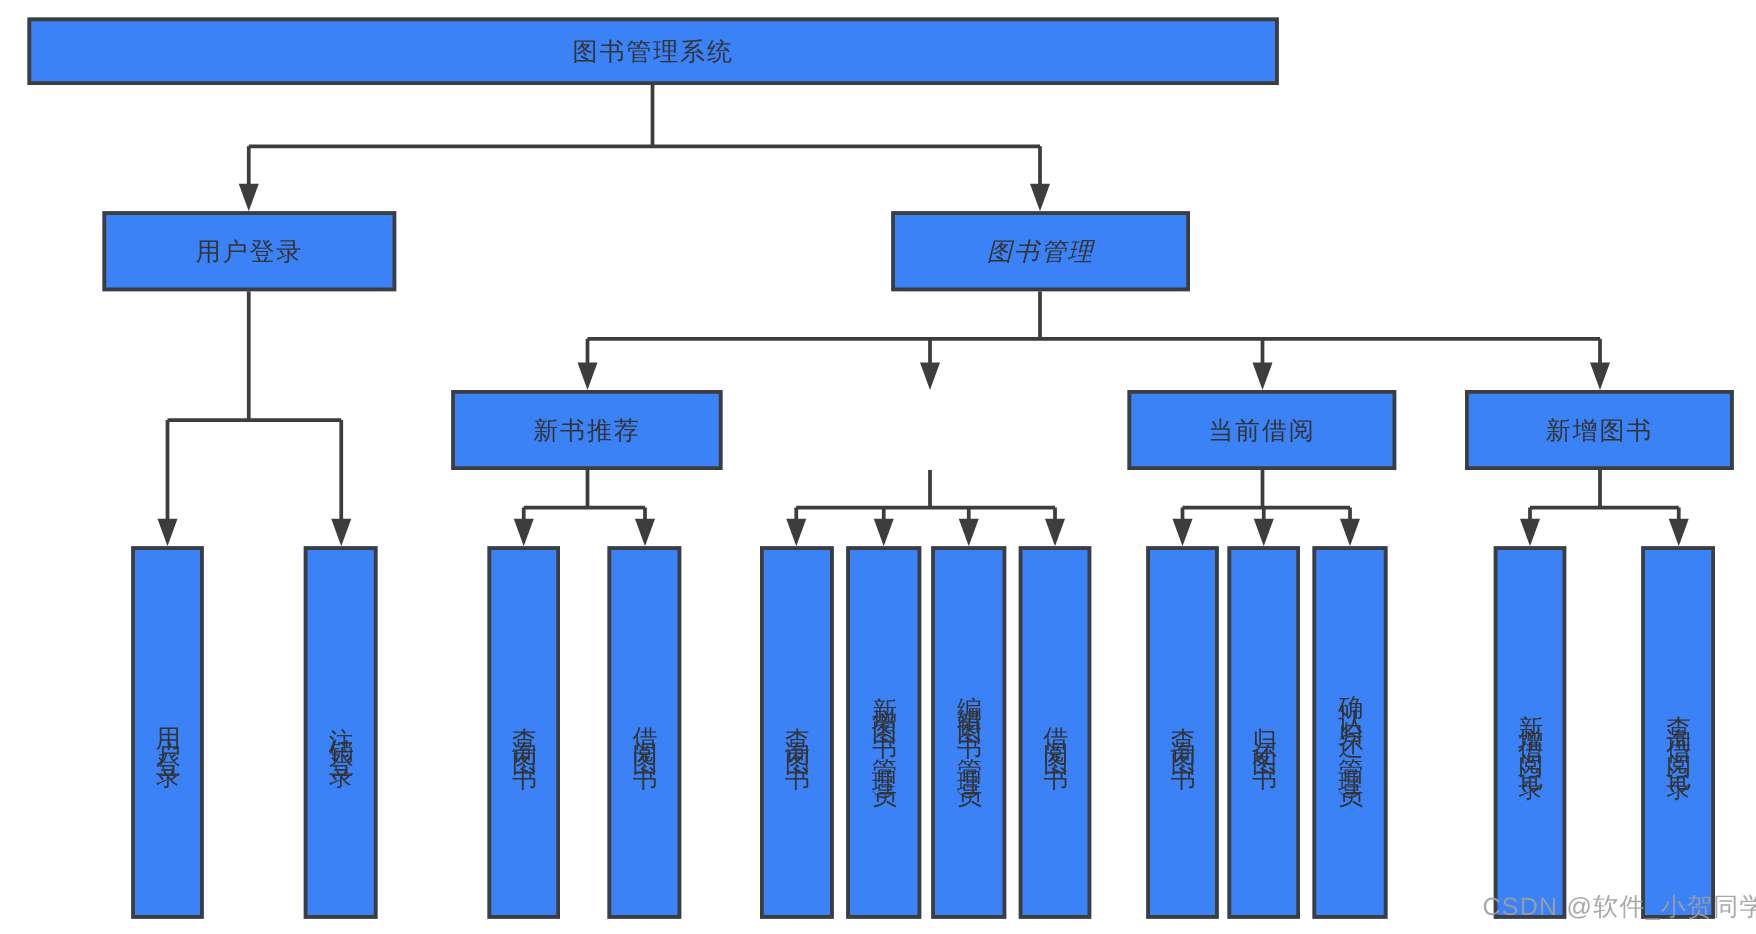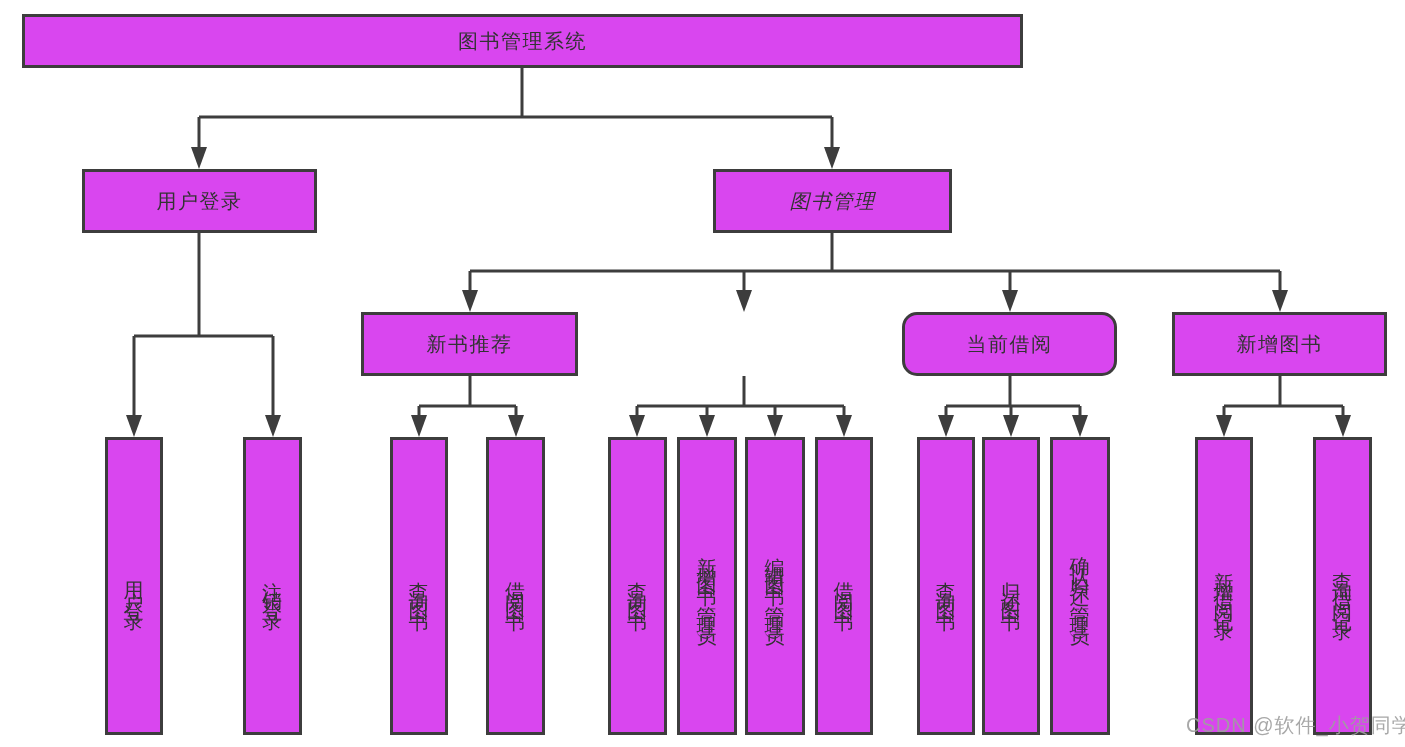--- a/index.html
+++ b/index.html
@@ -3,21 +3,21 @@
 <meta charset="utf-8">
 <style>
   html,body{margin:0;padding:0;background:#ffffff;}
   .canvas{
     position:relative;width:1405px;height:747px;background:#ffffff;
     font-family:"Liberation Sans",sans-serif;color:#333333;overflow:hidden;
   }
   svg.connectors{position:absolute;left:0;top:0;width:1405px;height:747px;}
   .node{
     position:absolute;box-sizing:border-box;
-    border:3px solid #3d3d3d;background:#d946ef;
+    border:3px solid #3d3d3d;background:#3b82f6;
     display:flex;align-items:center;justify-content:center;
   }
   .node .lbl{
     font-size:20px;color:#333333;letter-spacing:1.5px;white-space:nowrap;
   }
   .vnode .lbl{
     writing-mode:vertical-rl;text-orientation:mixed;
     letter-spacing:10px;line-height:1;font-size:20px;white-space:nowrap;
   }
   .watermark{
@@ -103,21 +103,21 @@
   <div class="node" style="left:82px;top:169px;width:235px;height:64px;">
     <span class="lbl">用户登录</span>
   </div>
   <div class="node" style="left:713px;top:169px;width:239px;height:64px;font-style:italic;">
     <span class="lbl">图书管理</span>
   </div>
 
   <div class="node" style="left:361px;top:312px;width:217px;height:64px;">
     <span class="lbl">新书推荐</span>
   </div>
-  <div class="node" style="left:902px;top:312px;width:215px;height:64px;border-radius:15px;">
+  <div class="node" style="left:902px;top:312px;width:215px;height:64px;">
     <span class="lbl">当前借阅</span>
   </div>
   <div class="node" style="left:1172px;top:312px;width:215px;height:64px;">
     <span class="lbl">新增图书</span>
   </div>
 
   <div class="node vnode" style="left:105px;top:437px;width:58px;height:298px;">
     <span class="lbl">用户登录</span>
   </div>
   <div class="node vnode" style="left:243px;top:437px;width:59px;height:298px;">

